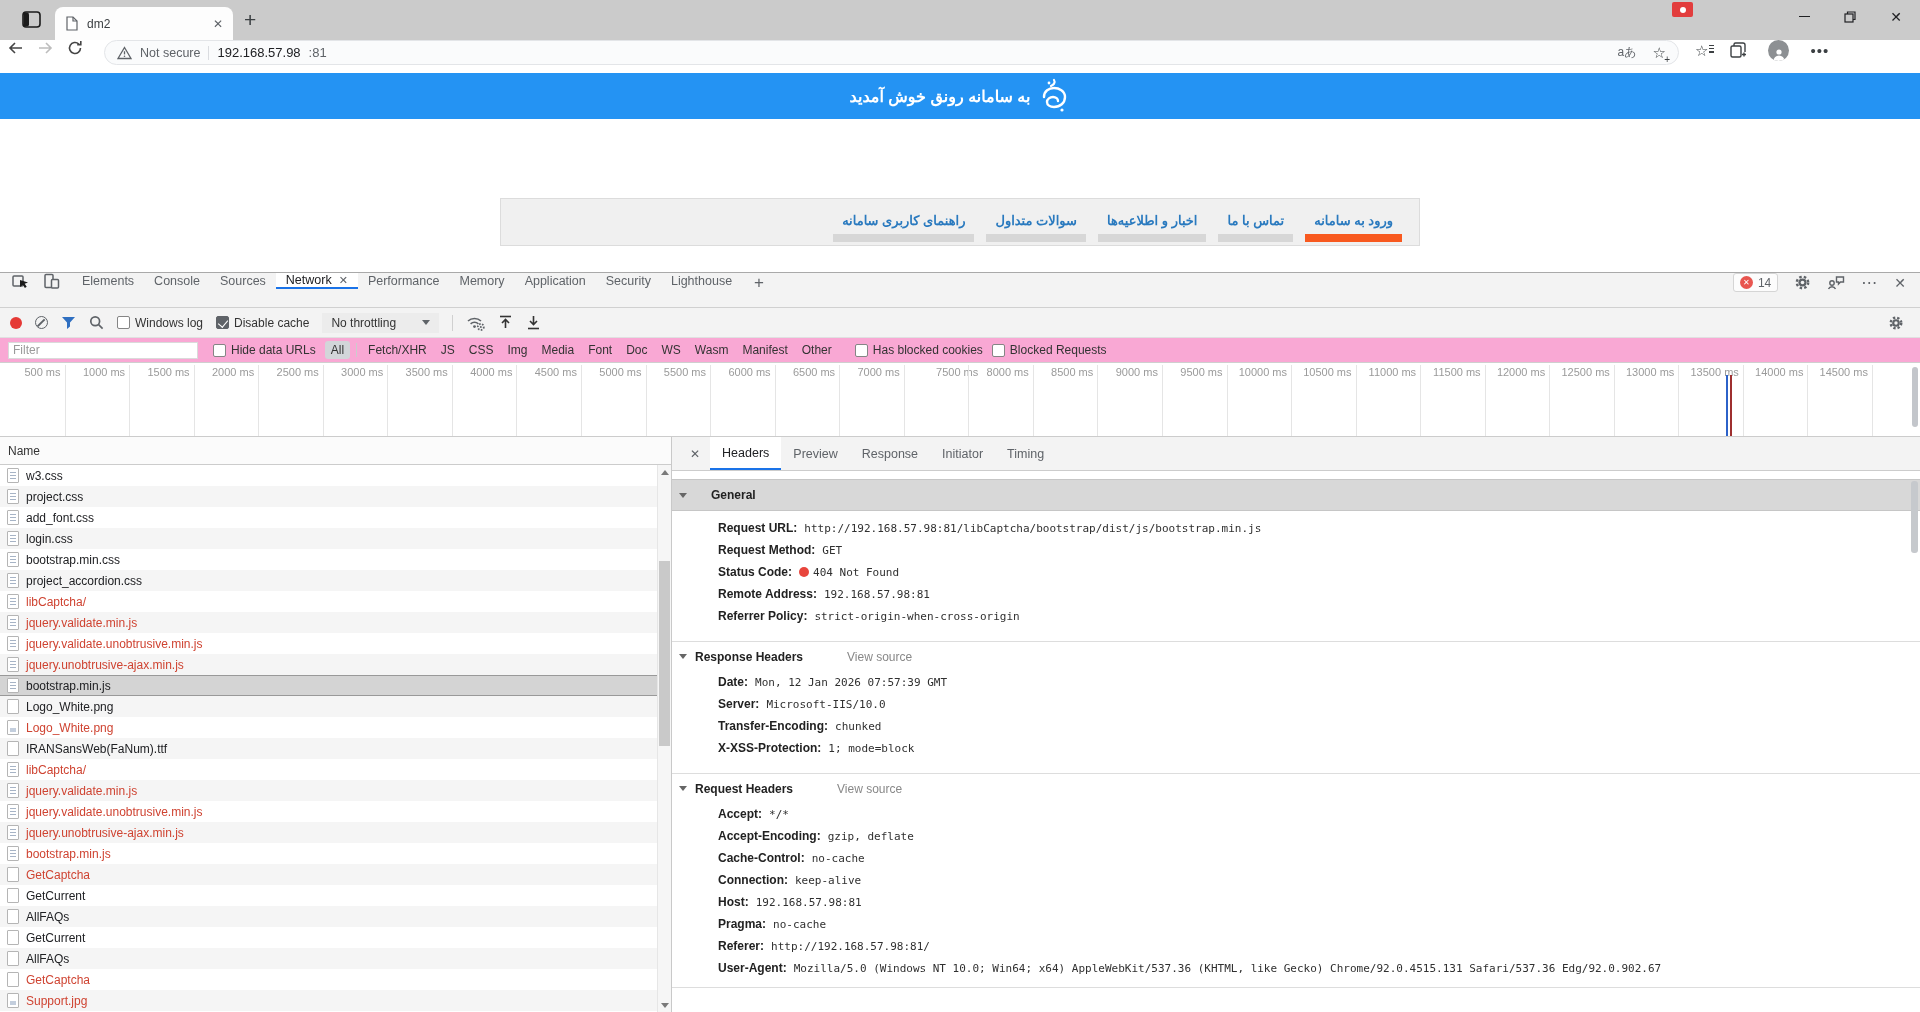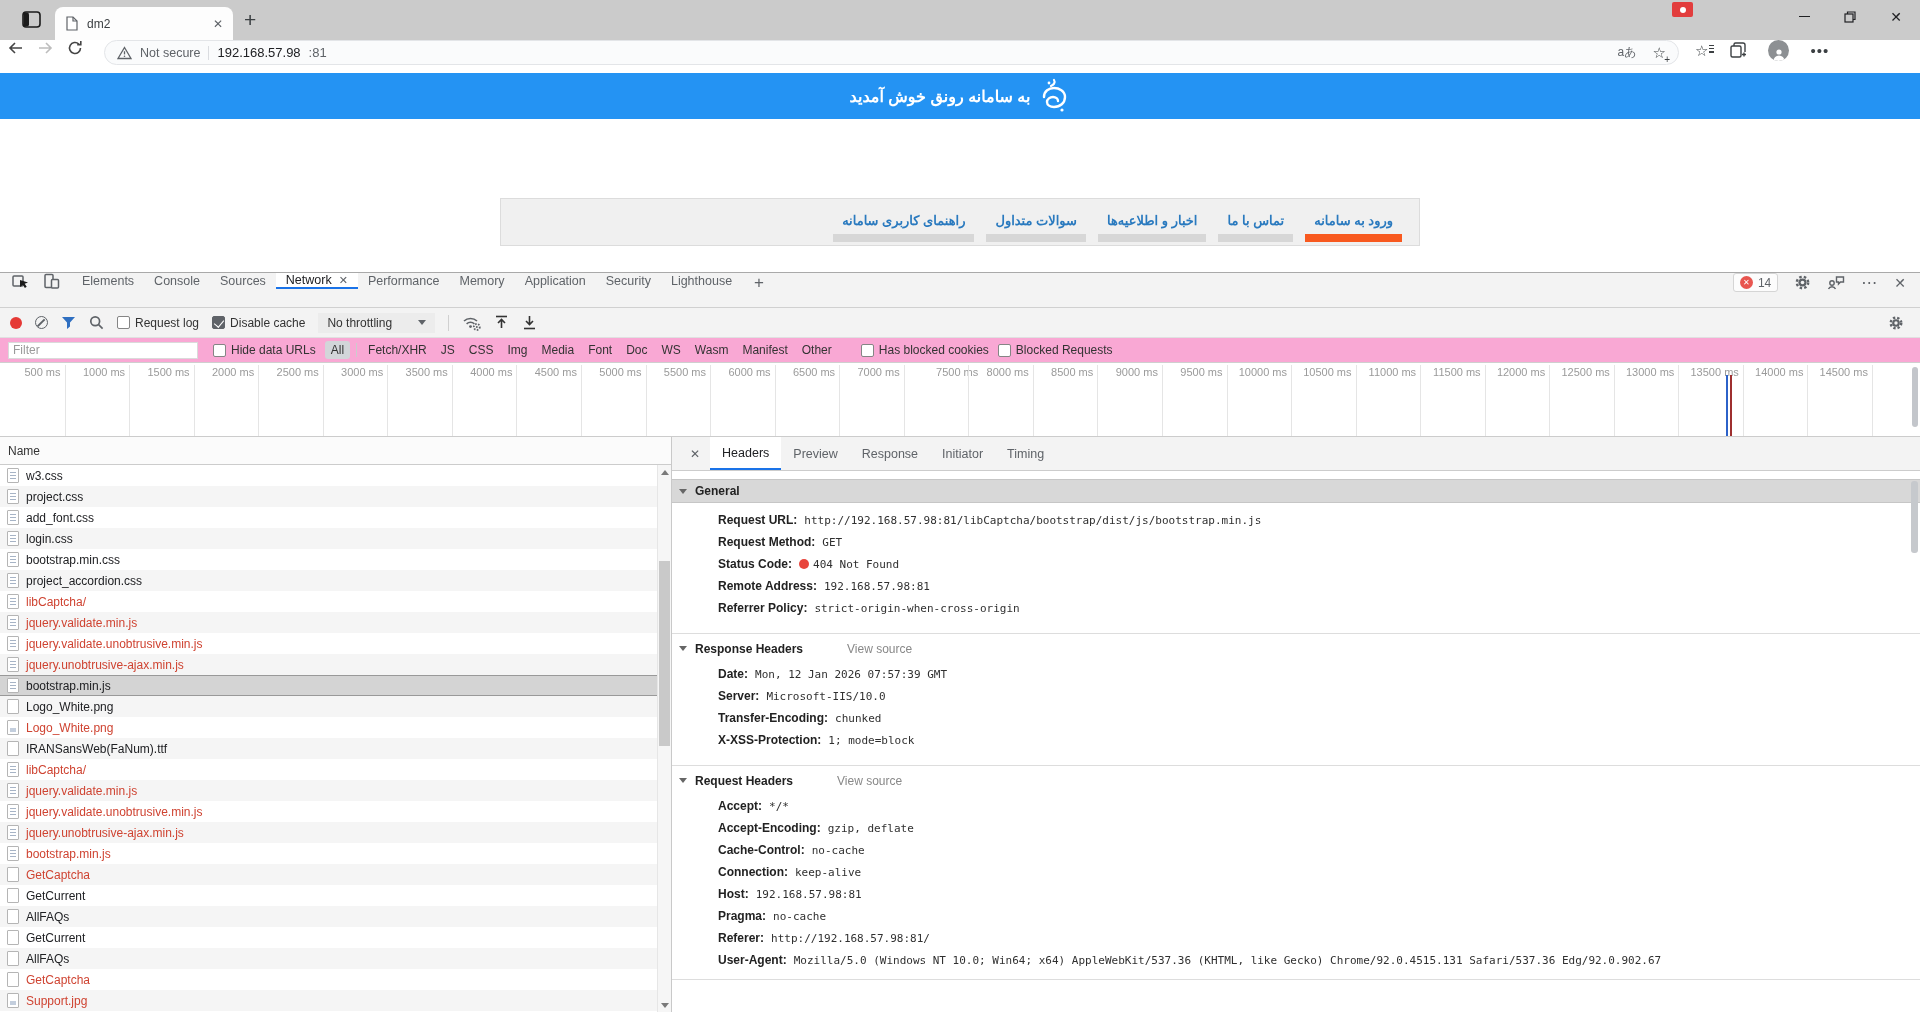--- a/index.html
+++ b/index.html
@@ -105,21 +105,21 @@
   .sb-up { top:5px; border-bottom:5px solid #7a7a7a; }
   .sb-down { bottom:5px; border-top:5px solid #7a7a7a; }
   .sb-thumb { position:absolute; left:1px; width:11px; top:96px; height:185px; background:#c9c9c9; }
 
   #det-panel { flex:1; position:relative; }
   #det-tabbar { height:34px; background:#f3f3f3; border-bottom:1px solid #ccc; display:flex; align-items:stretch; padding-left:8px; }
   .det-close { display:flex; align-items:center; padding:0 10px; color:#5f6368; font-size:12px; }
   .det-tab { display:flex; align-items:center; padding:0 12px; color:#5f6368; font-size:12.5px; }
   .det-tab.active { background:#fff; color:#202124; border-bottom:2px solid var(--accent,#1a73e8); }
   .det-body { position:absolute; top:34px; left:0; right:0; bottom:0; overflow:hidden; }
-  .sec-band { margin-top:8px; height:24px; background:#d8d8d8; border-top:1px solid #c6c6c6; border-bottom:1px solid #c6c6c6; display:flex; align-items:center; gap:8px; padding-left:7px; }
+  .sec-band { margin-top:8px; height:32px; background:#d8d8d8; border-top:1px solid #c6c6c6; border-bottom:1px solid #c6c6c6; display:flex; align-items:center; gap:24px; padding-left:7px; }
   .sec-title-row { margin-top:6px; height:24px; border-top:1px solid #ddd; display:flex; align-items:center; gap:8px; padding-left:7px; padding-top:6px; }
   .sec-band b, .sec-title-row b { font-size:12px; color:#222; }
   .view-src { color:#888; font-size:12px; margin-left:36px; }
   .tri { width:0; height:0; border-left:4px solid transparent; border-right:4px solid transparent; border-top:5px solid #666; flex:none; }
   .hdr-rows { padding:6px 0 8px 46px; }
   .hdr-row { height:22px; display:flex; align-items:center; white-space:nowrap; }
   .hdr-row b { font-size:12px; color:#222; }
   .hdr-row .val { font-family:"DejaVu Sans Mono",monospace; font-size:11px; color:#303030; margin-left:7px; }
   .hdr-row .dot { display:none; width:10px; height:10px; border-radius:50%; background:#e8453c; margin:0 4px 0 7px; }
   .hdr-row.dot .dot { display:inline-block; }
@@ -356,21 +356,21 @@
         </svg>
     </span>
     <span>
       <svg width="15" height="15" viewBox="0 0 15 15">
           <circle cx="6.2" cy="6.2" r="4.4" fill="none" stroke="#5f6368" stroke-width="1.7"></circle>
           <path d="m9.6 9.6 4 4" stroke="#5f6368" stroke-width="1.7"></path>
         </svg>
     </span>
     <span class="cb-row">
       <span class="cb"></span>
-      <span>Request log</span>
+      <span>Windows log</span>
     </span>
     <span class="cb-row">
       <span class="cb checked"></span>
       <span>Disable cache</span>
     </span>
     <span class="throttle">
       <span>No throttling</span>
       <span class="caret-down"></span>
     </span>
     <span class="vdiv"></span>
@@ -429,21 +429,21 @@
         <span class="ftype">Doc</span>
 
         <span class="ftype">WS</span>
 
         <span class="ftype">Wasm</span>
 
         <span class="ftype">Manifest</span>
 
         <span class="ftype">Other</span>
       </span>
-    <span class="cb-row" style="margin-left:14px">
+    <span class="cb-row" style="margin-left:8px">
       <span class="cb"></span>
       <span>Has blocked cookies</span>
     </span>
     <span class="cb-row">
       <span class="cb"></span>
       <span>Blocked Requests</span>
     </span>
   </div>
 
   <div class="abs" id="dt-overview">

